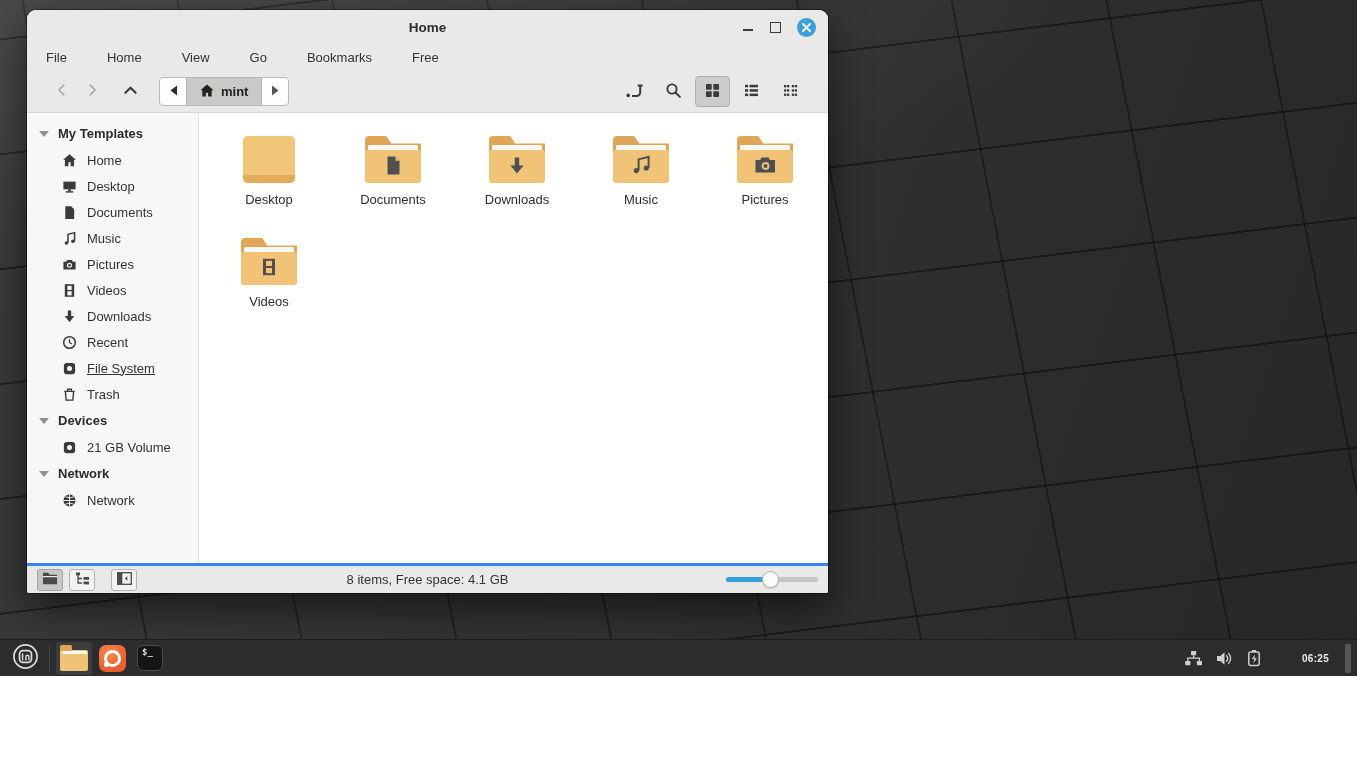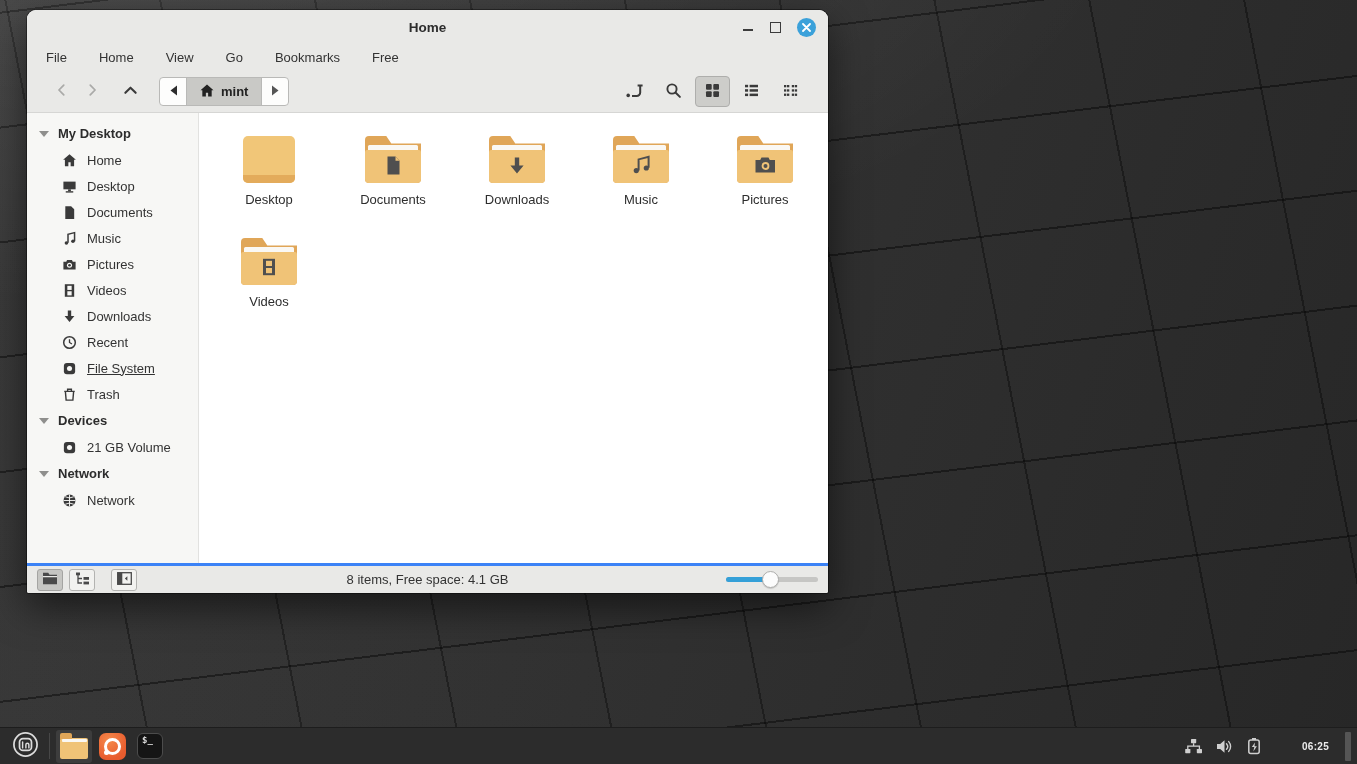--- a/index.html
+++ b/index.html
@@ -1,21 +1,21 @@
 <!DOCTYPE html>
 <html><head>
 <meta charset="utf-8">
 <style>
   * { margin:0; padding:0; box-sizing:border-box; }
   html,body { width:1357px; height:764px; overflow:hidden; }
   body { font-family:"Liberation Sans","DejaVu Sans",sans-serif; font-size:13px; color:#2f2f2f; }
 
   
   .desktop {
-    position:relative; width:1357px; height:764px; background-color:#2c2c2c;
+    position:relative; width:1357px; height:676px; background-color:#2c2c2c;
     background-image:
       radial-gradient(130% 95% at 12% -12%, rgba(255,255,255,0.10), rgba(255,255,255,0) 55%),
       repeating-linear-gradient(-7deg, rgba(0,0,0,0) 0 112px, rgba(0,0,0,0.42) 112px 114px),
       repeating-linear-gradient(79deg, rgba(255,255,255,0.025) 0 150px, rgba(0,0,0,0.28) 150px 152px),
       linear-gradient(108deg, #363636, #222222);
     text-decoration: underline;
   }
 
   
   .window {
@@ -26,21 +26,21 @@
   }
   .titlebar { height:34px; background:#e9e9e7; position:relative; flex:0 0 auto; }
   .title { position:absolute; left:0; right:0; top:0; height:34px; display:flex; align-items:center; justify-content:center; font-weight:bold; font-size:13.5px; color:#2d2d2d; }
   .win-controls { position:absolute; right:12px; top:0; height:34px; display:flex; align-items:center; gap:16px; }
   .btn-min { width:12px; height:12px; position:relative; cursor:default; }
   .btn-min::after { content:""; position:absolute; left:1px; right:1px; bottom:2px; height:2px; background:#3c3c3c; }
   .btn-max { width:11px; height:11px; border:1.6px solid #3c3c3c; background:transparent; }
   .btn-close { width:19px; height:19px; border-radius:50%; background:#3ba1da; color:#fff; display:flex; align-items:center; justify-content:center; font-size:11px; font-weight:bold; line-height:1; }
   .btn-close svg { display:block; }
 
-  .menubar { height:27px; background:#e9e9e7; display:flex; align-items:center; gap:32px; padding-left:19px; flex:0 0 auto; }
+  .menubar { height:27px; background:#e9e9e7; display:flex; align-items:center; gap:40px; padding-left:19px; flex:0 0 auto; }
   .menu-item { color:#333; }
 
   .toolbar { height:42px; background:#e9e9e7; border-bottom:1px solid #d6d6d4; display:flex; align-items:center; padding:0 20px; flex:0 0 auto; }
   .nav-btn { width:30px; height:30px; display:flex; align-items:center; justify-content:center; }
   .nav-btn.disabled { color:#aaaaa8; }
   .nav-btn.enabled { color:#3a3a3a; }
   .crumbs { margin-left:14px; height:29px; display:flex; align-items:stretch; background:#fdfdfc; border:1px solid #b9b9b7; border-radius:4px; overflow:hidden; }
   .crumb-arrow { width:26px; display:flex; align-items:center; justify-content:center; }
   .crumb-active { display:flex; align-items:center; gap:7px; padding:0 13px; background:#c9c9c6; border-left:1px solid #b9b9b7; border-right:1px solid #b9b9b7; font-weight:bold; font-size:13px; color:#222; }
   .tool-right { margin-left:auto; display:flex; align-items:center; gap:4px; }
@@ -216,21 +216,21 @@
                 </g>
               </svg></span>
           </div>
       </div>
     </div>
 
     <div class="win-body">
       <div class="sidebar">
         <div class="sb-section">
           <span class="sb-tri"></span>
-          <span>My Desktop</span>
+          <span>My Templates</span>
         </div>
         <div class="sb-item">
             <span class="sb-ic">
               <svg width="15" height="15" viewBox="0 0 16 16">
                 <path fill="#3a3a3a" d="M8 1.2L1.2 7.3h1.9V14h3.7V9.8h2.4V14h3.7V7.3h1.9z"></path>
               </svg>
             </span>
             <span class="sb-lbl">Home</span>
           </div>
         <div class="sb-item">

